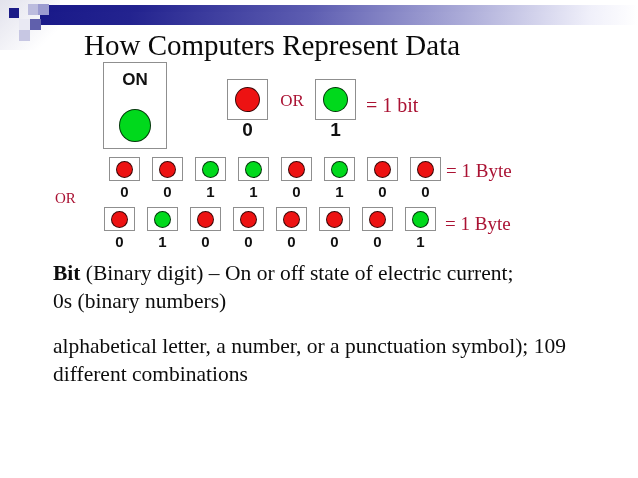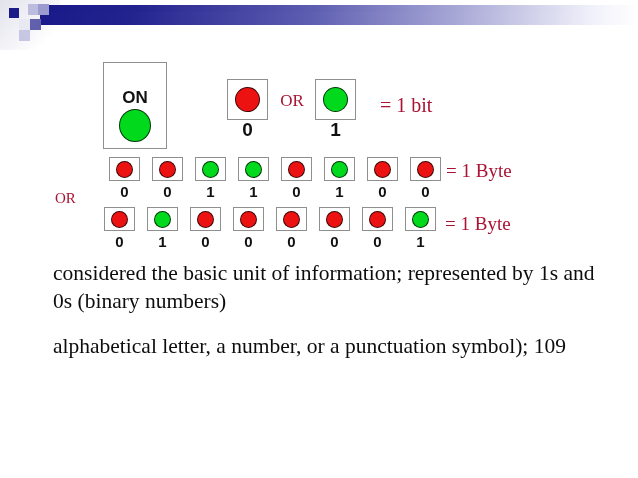--- a/index.html
+++ b/index.html
@@ -36,21 +36,21 @@
     font-family:"Liberation Serif", serif;
     white-space:nowrap;
   }
 
   
   .on-box{
     position:absolute;left:103px;top:62px;width:64px;height:87px;
     border:1px solid #8f8f8f;background:#ffffff;box-sizing:border-box;
   }
   .on-label{
-    margin-top:25px;text-align:center;
+    margin-top:7px;text-align:center;
     font-family:"Liberation Sans", sans-serif;
     font-weight:bold;font-size:17px;color:#111111;
   }
   .on-circle{
     position:absolute;left:15px;top:46px;width:32px;height:33px;
     border-radius:50%;border:1px solid rgba(0,0,0,.75);box-sizing:border-box;
   }
 
   
   .bit-box{
@@ -69,21 +69,21 @@
     font-size:19px;color:#111111;
   }
   .bit-value-0{left:227px;}
   .bit-value-1{left:315px;}
   .red-text{
     position:absolute;
     font-family:"Liberation Serif", serif;font-weight:normal;
     white-space:nowrap;
   }
   .or-mid{left:273px;top:91px;width:38px;text-align:center;font-size:17px;}
-  .eq-bit{left:380px;top:94px;font-size:20px;}
+  .eq-bit{left:366px;top:94px;font-size:20px;}
   .eq-byte-1{left:446px;top:160px;font-size:19px;}
   .eq-byte-2{left:445px;top:213px;font-size:19px;}
   .or-left{left:55px;top:190px;font-size:15px;}
 
   
   .byte-row{position:absolute;display:flex;gap:12px;}
   .byte-row-0{left:109px;top:157px;}
   .byte-row-1{left:104px;top:207px;}
   .bit-cell{width:31px;display:flex;flex-direction:column;align-items:center;}
   .bit-cell .cellbox{
@@ -117,20 +117,21 @@
   <div class="deco-wash"></div>
   <div class="bar bar-top"></div>
   <div class="bar bar-main"></div>
   <span class="sq sq1"></span>
   <span class="sq sq2"></span>
   <span class="sq sq3"></span>
   <span class="sq sq4"></span>
   <span class="sq sq5"></span>
   <span class="sq sq6"></span>
 
+  <div class="title" style="color: rgb(10, 10, 10);">How Computers Represent Data</div>
 
   <div class="on-box">
     <div class="on-label">ON</div>
     <div class="on-circle" style="background: rgb(0, 217, 28);"></div>
   </div>
 
   <div class="bit-box bit-box-0">
     <div class="circle" style="background: rgb(237, 18, 18);"></div>
   </div>
   <div class="red-text or-mid" style="color: rgb(170, 18, 51);">OR</div>
@@ -240,21 +241,22 @@
           <div class="cellcircle" style="background: rgb(0, 217, 28);"></div>
         </div>
         <div class="celllabel">1</div>
       </div>
     </div>
   <div class="red-text eq-byte-1" style="color: rgb(170, 18, 51);">= 1 Byte</div>
   <div class="red-text eq-byte-2" style="color: rgb(170, 18, 51);">= 1 Byte</div>
 
   <div class="defs">
       <div class="para">
-        <div>considered the basic unit of information; represented by 1s and</div>
+        <div><b>Bit</b> (Binary digit) – On or off state of electric current;</div>
         <div>0s (binary numbers)</div>
       </div>
       <div class="para">
         <div>alphabetical letter, a number, or a punctuation symbol); 109</div>
+        <div>different combinations</div>
       </div>
     </div>
 
 </div>
 
 </body></html>

